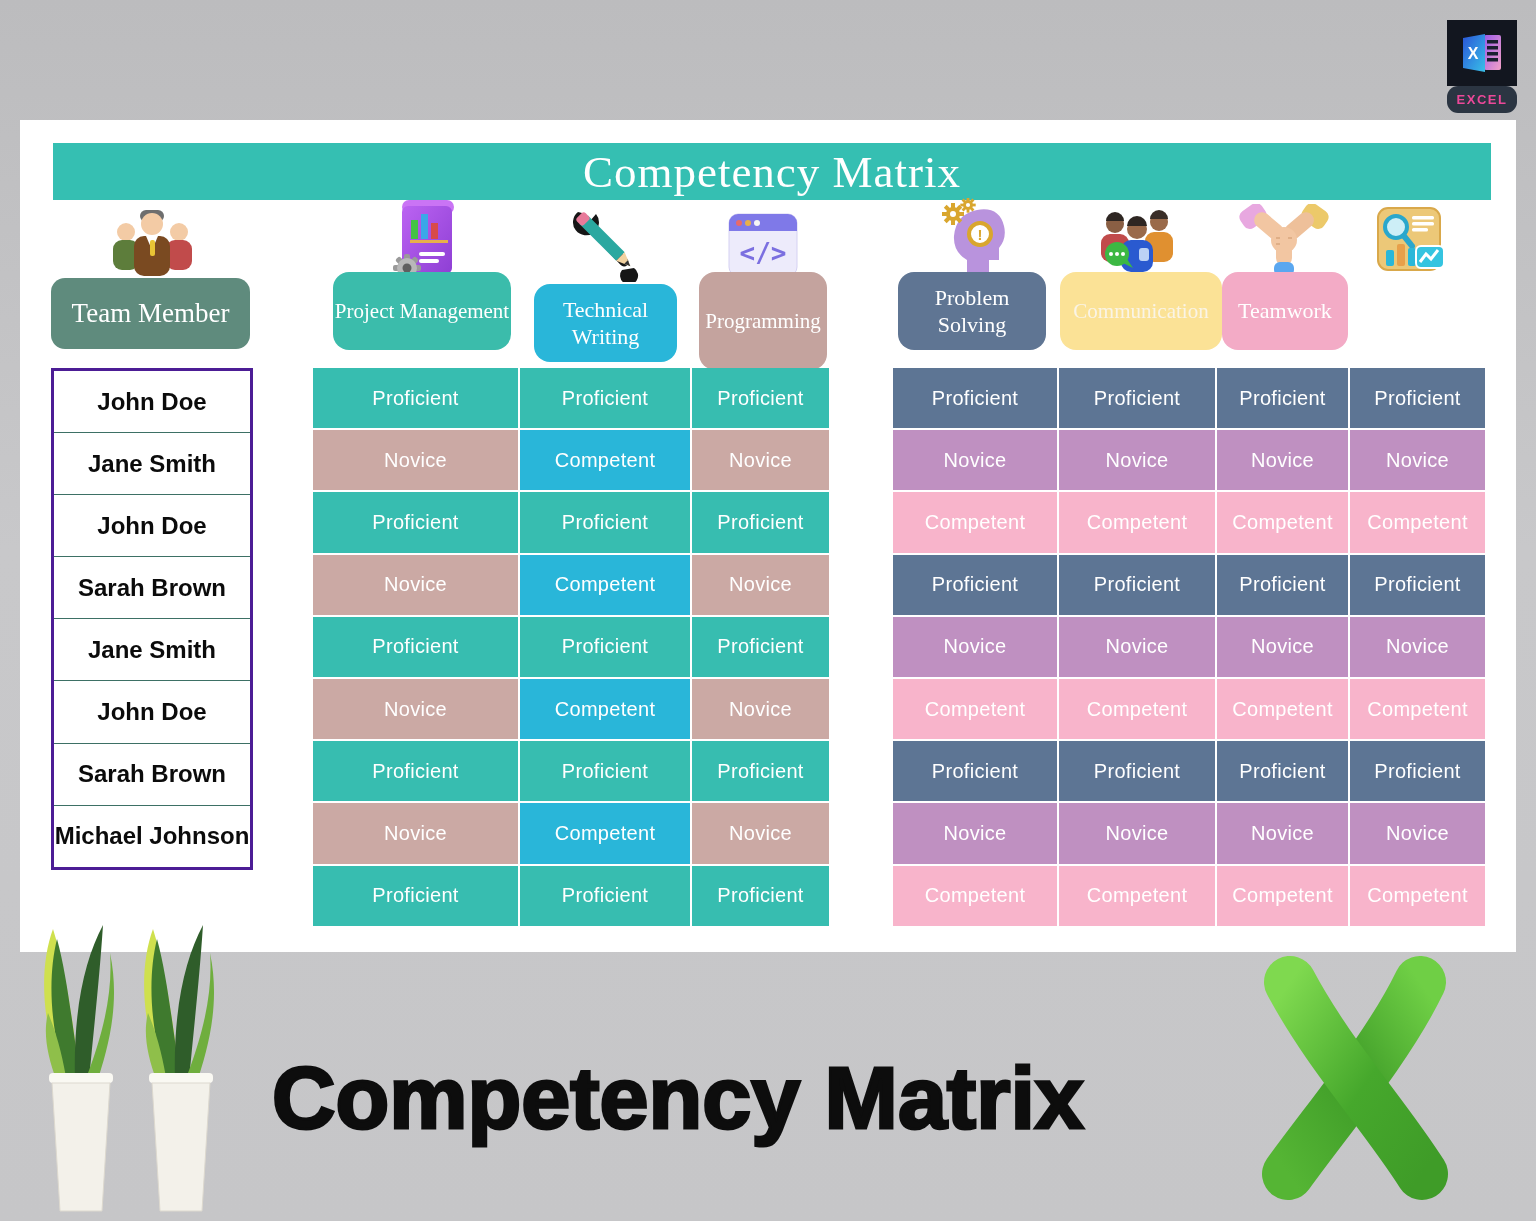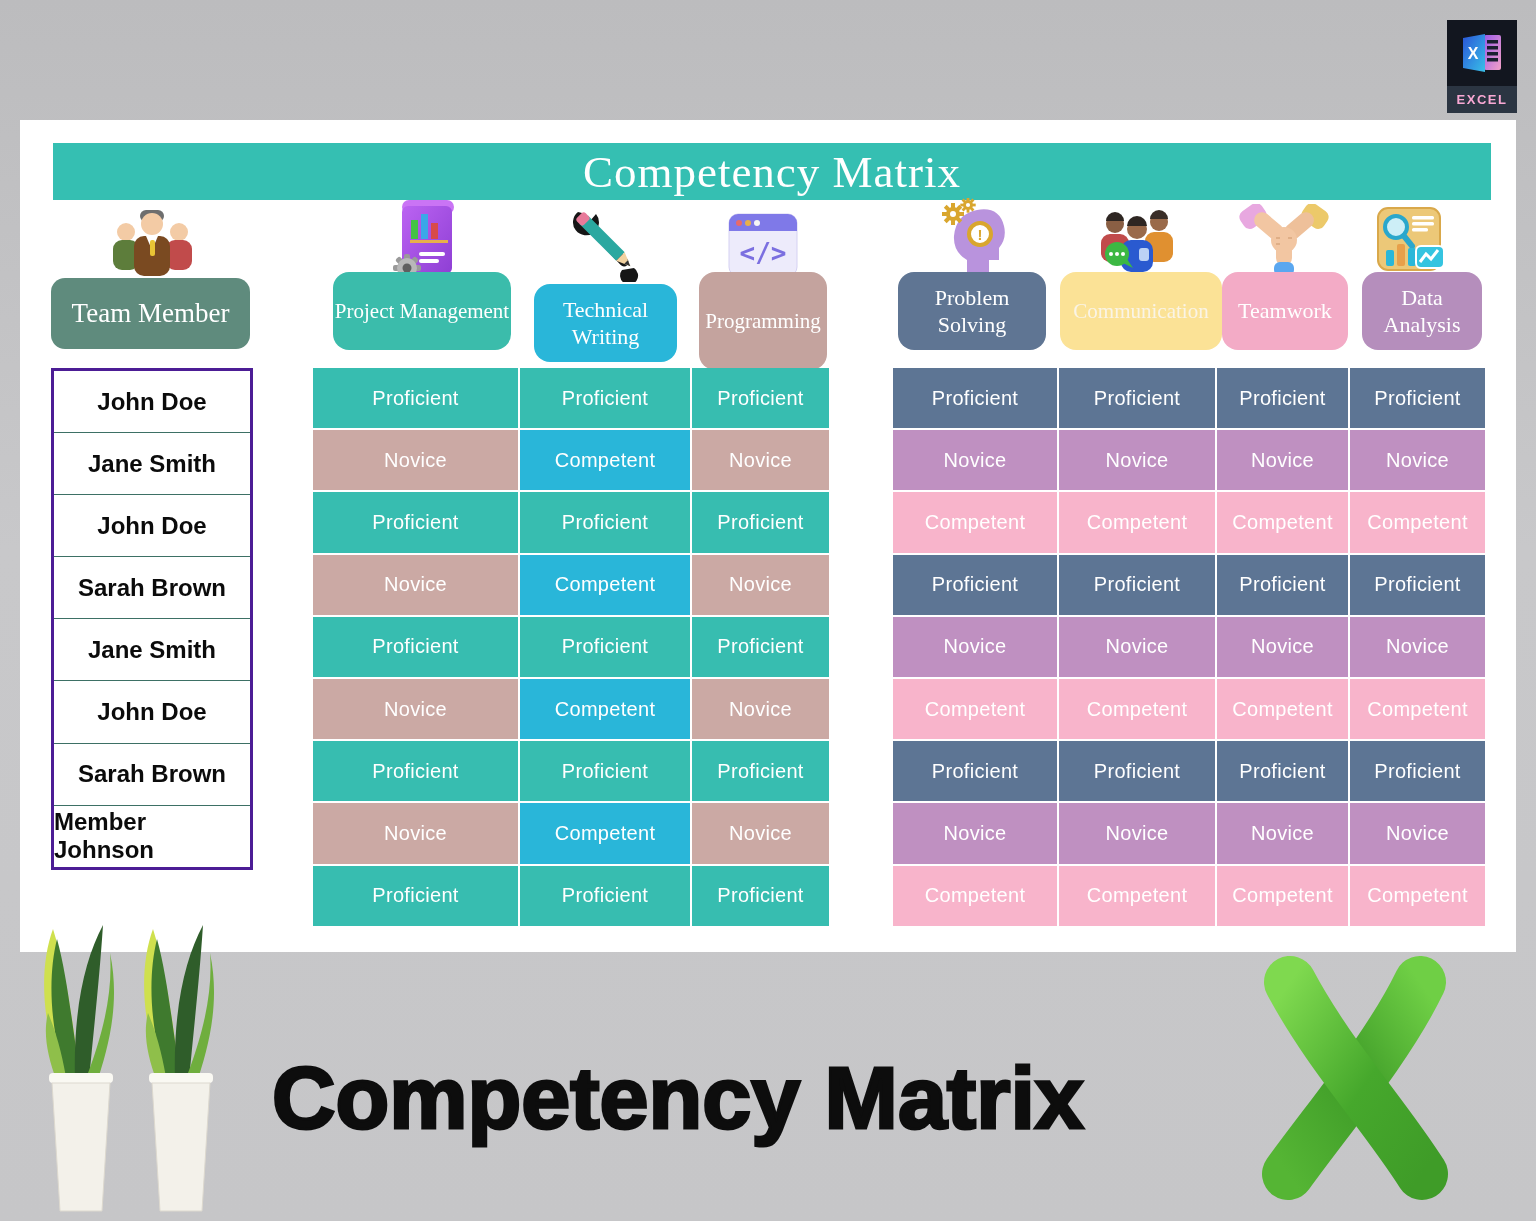--- a/index.html
+++ b/index.html
@@ -73,21 +73,21 @@
         </defs>
         <rect x="25" y="3" width="17" height="35" rx="2" fill="url(#bg2)"></rect>
         <rect x="28" y="8" width="11" height="3.5" fill="#1a2030"></rect>
         <rect x="28" y="14" width="11" height="3.5" fill="#1a2030"></rect>
         <rect x="28" y="20" width="11" height="3.5" fill="#1a2030"></rect>
         <rect x="28" y="26" width="11" height="3.5" fill="#1a2030"></rect>
         <polygon points="4,6 26,2 26,40 4,36" fill="url(#bg1)"></polygon>
         <text x="14" y="27" font-size="16" font-weight="bold" fill="#ffffff" text-anchor="middle" font-family="Liberation Sans, sans-serif">X</text>
       </svg>
     </div>
-    <div class="strip" style="background: rgb(43, 53, 66); color: #f9a8d4;">EXCEL</div>
+    <div class="strip" style="background: rgb(43, 53, 66); color: #ec4899; border-radius: 11px;">EXCEL</div>
   </div>
 
   <div class="card">
 
     <div class="title-band" id="band" style="background: rgb(53, 191, 178);">
       <span>Competency Matrix</span>
     </div>
 
     <svg class="hicon i-team" width="95" height="82" viewBox="0 0 95 82">
       <circle cx="21" cy="32" r="9" fill="#f3cba5"></circle>
@@ -230,33 +230,30 @@
       </div>
     <div class="pill pill-ps" style="background: rgb(95, 117, 147);">
       <span>Problem Solving</span>
       </div>
     <div class="pill pill-comm" style="background: rgb(251, 226, 150);">
       <span>Communication</span>
       </div>
     <div class="pill pill-tm" style="background: rgb(243, 171, 198);">
       <span>Teamwork</span>
       </div>
-    <div class="pill pill-da" style="background: rgb(181, 142, 188);">
-      <span>Data Analysis</span>
-      </div>
 
     <div class="names" id="names">
         <div class="name-cell">John Doe</div>
         <div class="name-cell">Jane Smith</div>
         <div class="name-cell">John Doe</div>
         <div class="name-cell">Sarah Brown</div>
         <div class="name-cell">Jane Smith</div>
         <div class="name-cell">John Doe</div>
         <div class="name-cell">Sarah Brown</div>
-        <div class="name-cell">Member Johnson</div>
+        <div class="name-cell">Michael Johnson</div>
       </div>
     <div class="grid grid-g1" id="g1">
         <div class="cell" style="background: rgb(55, 189, 176);">Proficient</div>
         <div class="cell" style="background: rgb(55, 189, 176);">Proficient</div>
         <div class="cell" style="background: rgb(55, 189, 176);">Proficient</div>
         <div class="cell" style="background: rgb(203, 169, 164);">Novice</div>
         <div class="cell" style="background: rgb(41, 182, 217);">Competent</div>
         <div class="cell" style="background: rgb(203, 169, 164);">Novice</div>
         <div class="cell" style="background: rgb(55, 189, 176);">Proficient</div>
         <div class="cell" style="background: rgb(55, 189, 176);">Proficient</div>

